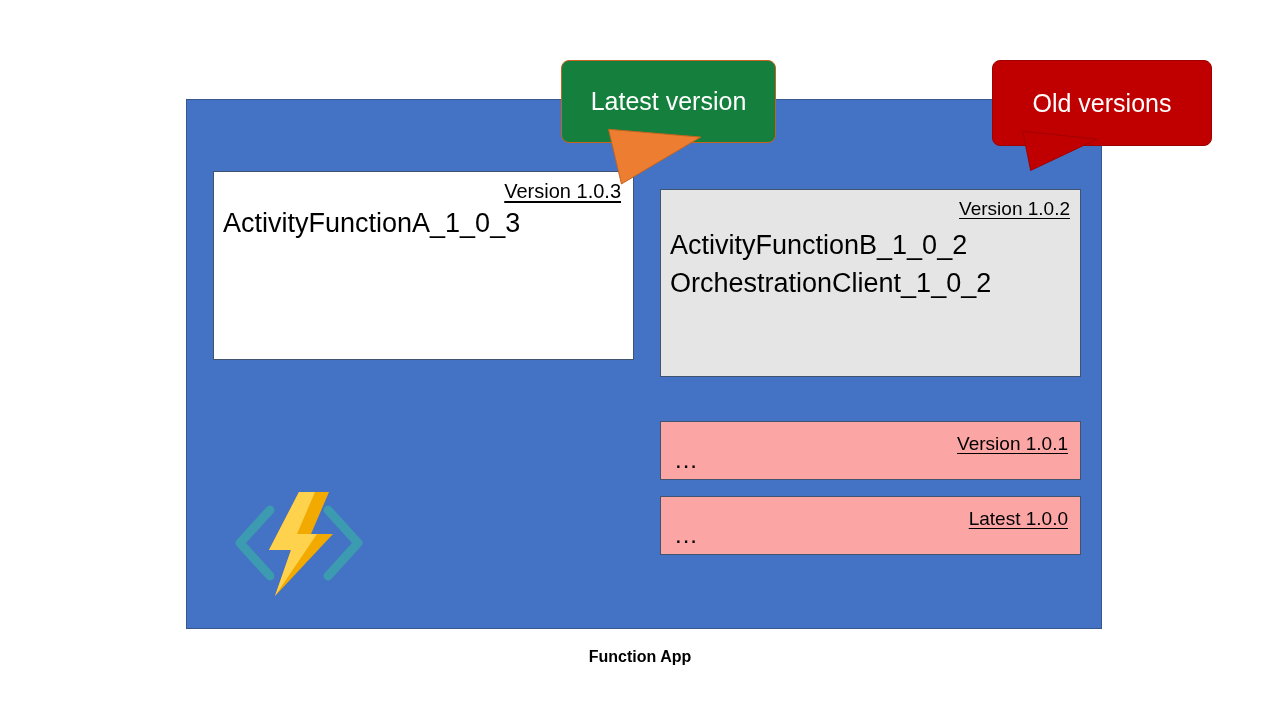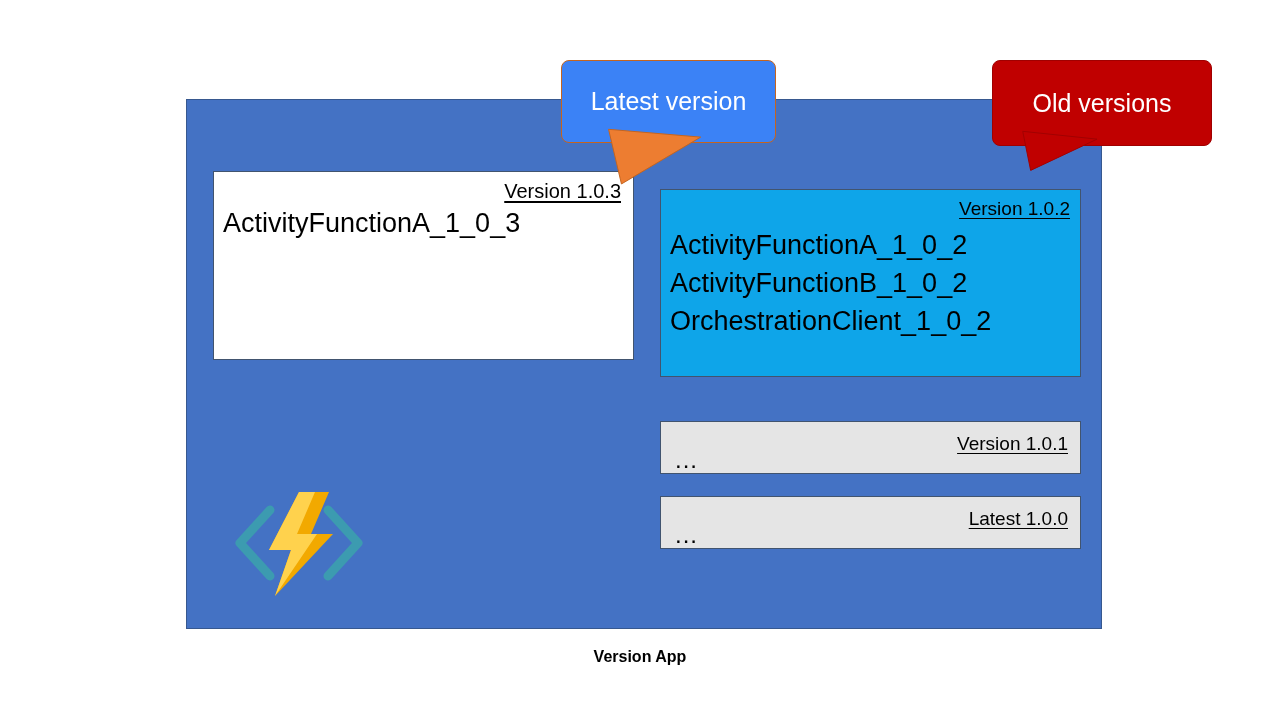--- a/index.html
+++ b/index.html
@@ -45,27 +45,27 @@
     top: 171px;
     width: 421px;
     height: 189px;
     background: #ffffff;
   }
   .version-card.old-major {
     left: 660px;
     top: 189px;
     width: 421px;
     height: 188px;
-    background: #0ea5e9;
+    background: #e5e5e5;
   }
   .version-card.old-minor {
     left: 660px;
     width: 421px;
-    height: 53px;
-    background: #e5e5e5;
+    height: 59px;
+    background: #fca5a5;
   }
   .version-card.old-minor.v101 { top: 421px; }
   .version-card.old-minor.v100 { top: 496px; }
 
   .version-label {
     position: absolute;
     right: 12px;
     top: 7px;
     font-size: 20px;
     line-height: 1.2;
@@ -124,21 +124,21 @@
     left: 0;
     top: 0;
     overflow: visible;
     pointer-events: none;
   }
   .callout.latest-callout {
     left: 561px;
     top: 60px;
     width: 215px;
     height: 83px;
-    background: #3b82f6;
+    background: #15803d;
     border: 1px solid #c4641f;
   }
   .callout.old-callout {
     left: 970px;
     top: 60px;
     width: 220px;
     height: 86px;
     background: #C00000;
     border: 1px solid #a00000;
     margin-left: 22px;
@@ -193,21 +193,20 @@
   <div class="version-card latest">
     <div class="version-label">Version 1.0.3</div>
     <ul class="fn-list">
       <li>ActivityFunctionA_1_0_3</li>
     </ul>
   </div>
 
   <div class="version-card old-major">
     <div class="version-label">Version 1.0.2</div>
     <ul class="fn-list">
-      <li>ActivityFunctionA_1_0_2</li>
       <li>ActivityFunctionB_1_0_2</li>
       <li>OrchestrationClient_1_0_2</li>
     </ul>
   </div>
 
   <div class="version-card old-minor v101">
     <div class="version-label">Version 1.0.1</div>
     <div class="ellipsis-text">...</div>
   </div>
 
@@ -223,15 +222,15 @@
     <span class="callout-label">Latest version</span>
   </div>
 
   <div class="callout old-callout">
     <svg class="callout-tail" viewBox="0 0 220 86" preserveAspectRatio="none">
       <polygon points="30,72 38,112 105,80" fill="#C00000" stroke="#a00000" stroke-width="1"></polygon>
     </svg>
     <span class="callout-label">Old versions</span>
   </div>
 
-  <div class="caption">Version App</div>
+  <div class="caption">Function App</div>
 
 </div>
 
 </body></html>

